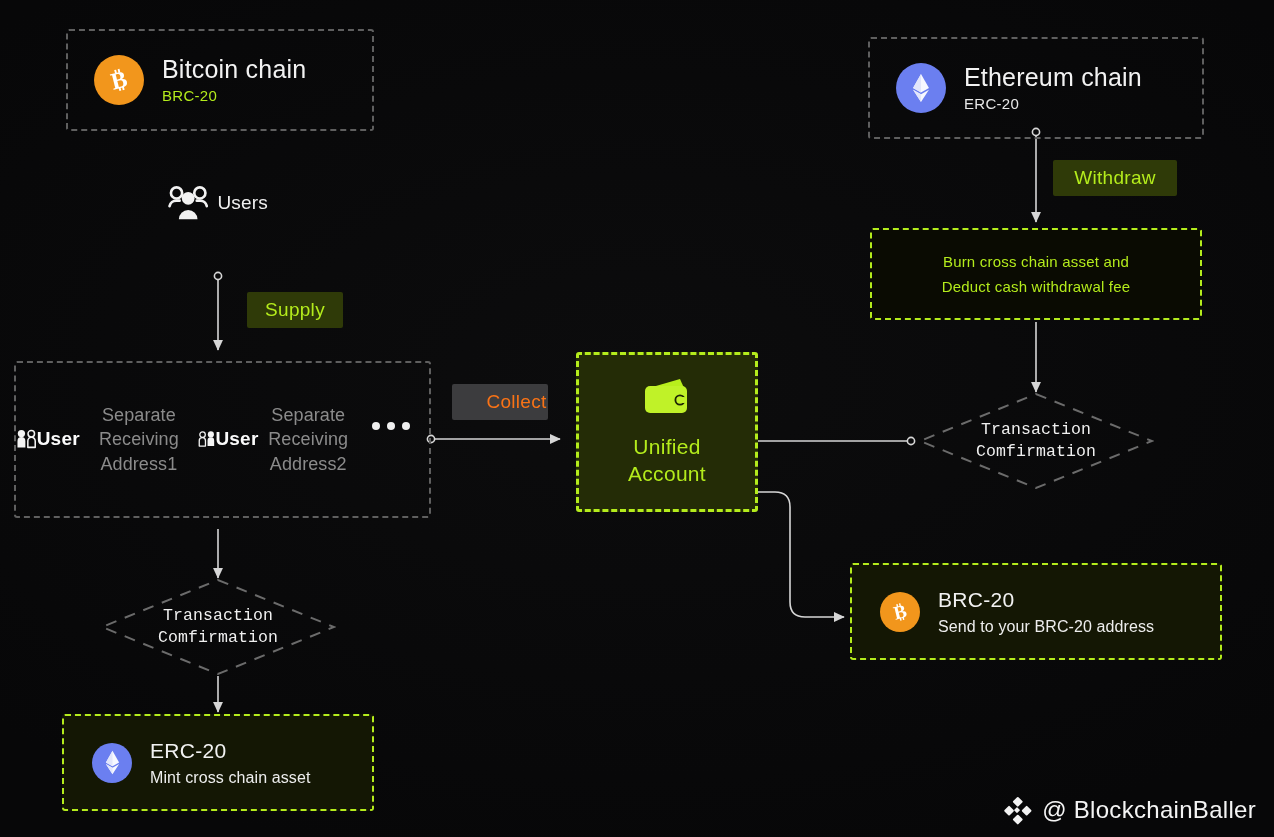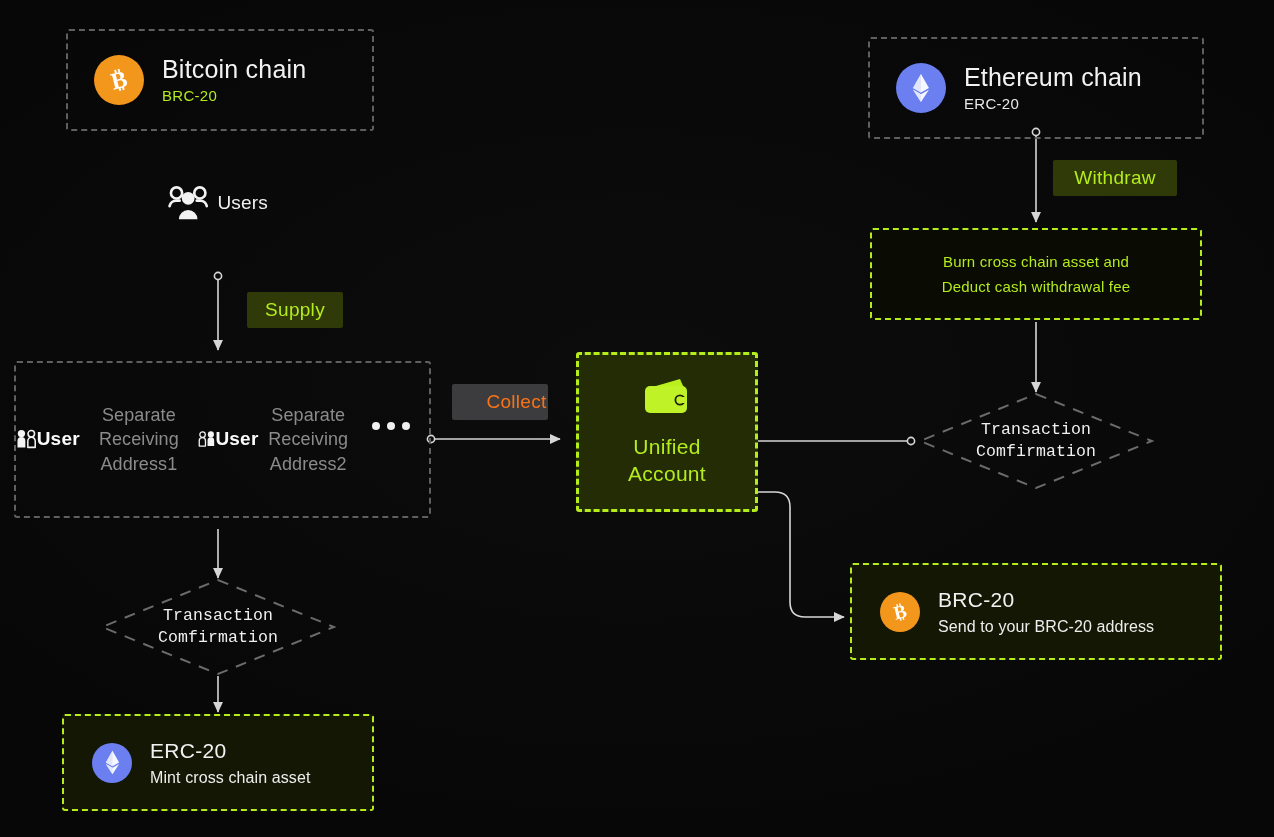--- a/index.html
+++ b/index.html
@@ -319,14 +319,24 @@
         <path d="M11 24 L20 19 L11 33 L2 19 Z" fill="#ffffff" opacity="0.95"></path>
         <path d="M11 24 L2 19 L11 33 Z" fill="#e2e6fb"></path>
       </svg>
     </div>
     <div class="token-text">
       <div class="token-title">ERC-20</div>
       <div class="token-sub">Mint cross chain asset</div>
     </div>
   </div>
 
+  <div class="watermark">
+    <svg width="30" height="30" viewBox="0 0 30 30">
+      <rect x="12.4" y="2.3" width="7.4" height="7.4" rx="1" fill="#f2f2f2" transform="rotate(45 15 6)"></rect>
+      <rect x="3.6" y="11.2" width="7.4" height="7.4" rx="1" fill="#f2f2f2" transform="rotate(45 6.2 15)"></rect>
+      <rect x="21.2" y="11.2" width="7.4" height="7.4" rx="1" fill="#f2f2f2" transform="rotate(45 23.8 15)"></rect>
+      <rect x="12.4" y="20.1" width="7.4" height="7.4" rx="1" fill="#f2f2f2" transform="rotate(45 15 23.8)"></rect>
+      <rect x="12.9" y="12.9" width="4.4" height="4.4" rx="0.6" fill="#f2f2f2" transform="rotate(45 15 15)"></rect>
+    </svg>
+    <div class="wm-text">@ BlockchainBaller</div>
+  </div>
 
 </div>
 
 </body></html>

